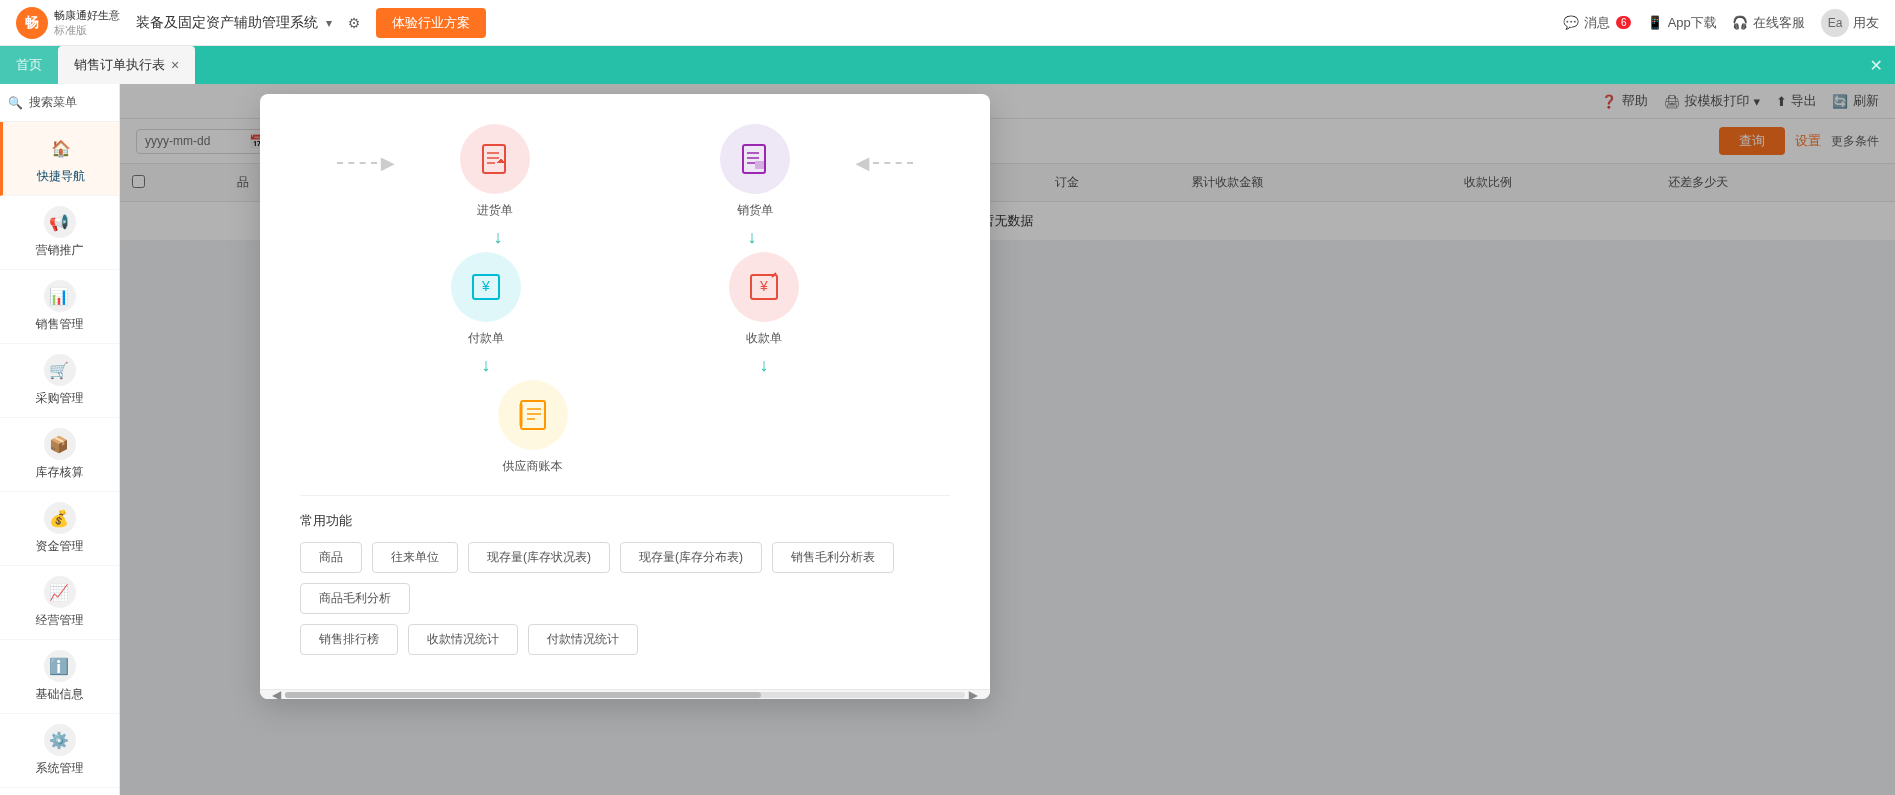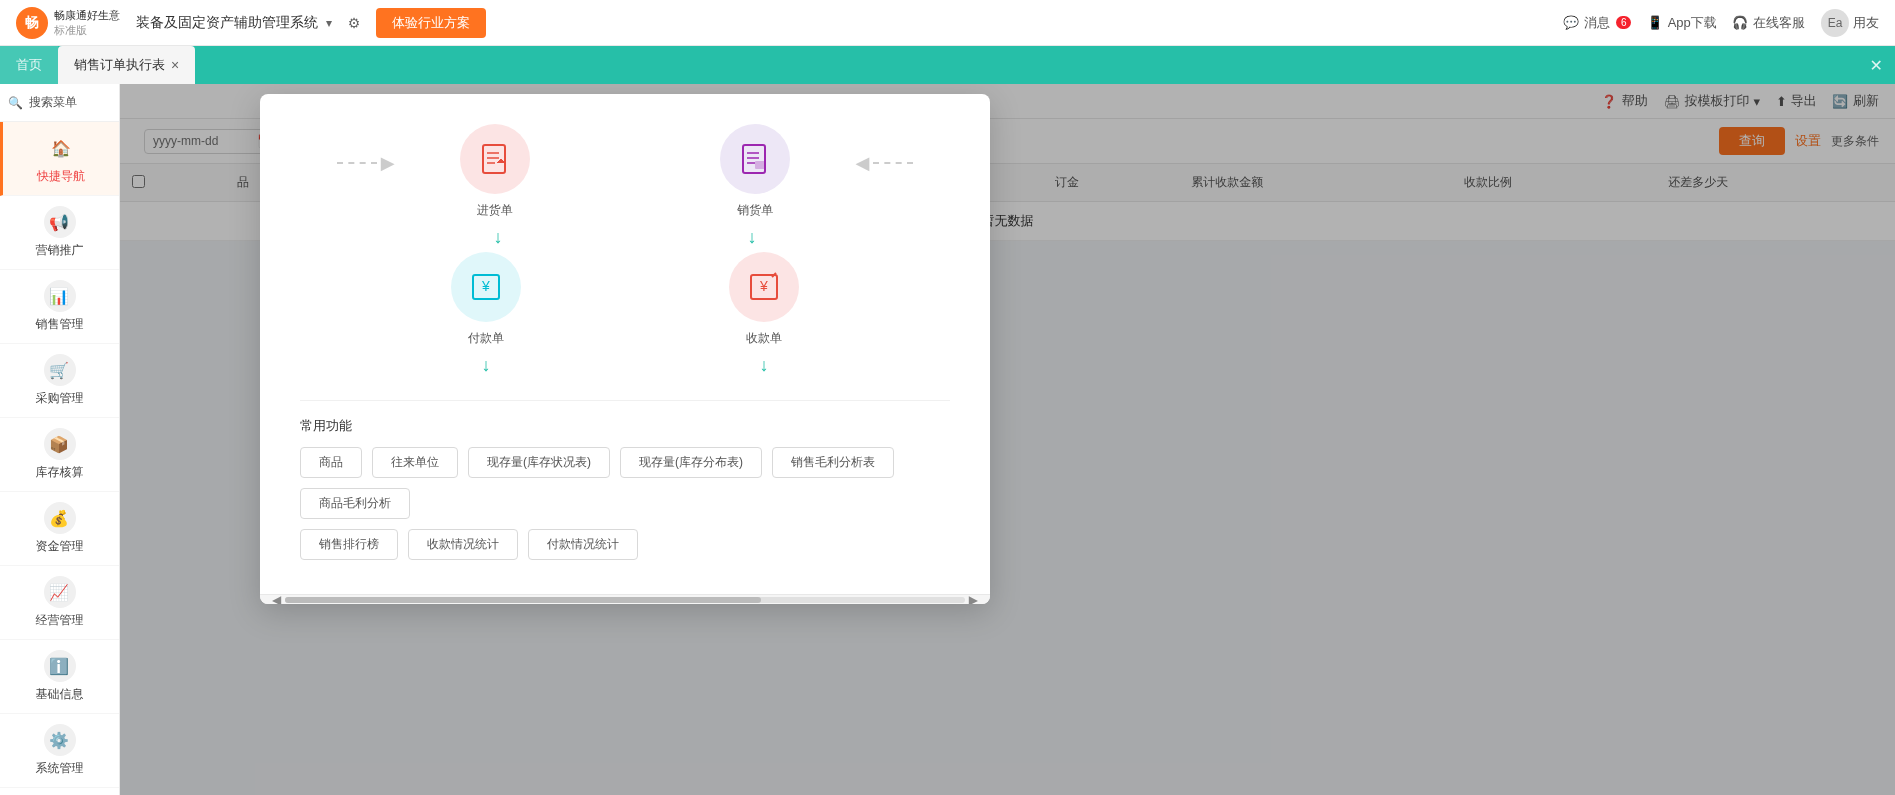--- a/index.html
+++ b/index.html
@@ -180,21 +180,21 @@
     .sidebar-item .icon-circle {
       width: 32px;
       height: 32px;
       border-radius: 50%;
       display: flex;
       align-items: center;
       justify-content: center;
       font-size: 16px;
     }
     .sidebar-item .label { font-size: 12px; color: #444; text-align: center; }
-    .sidebar-item.active .label { color: #ef4444; text-align: right; }
+    .sidebar-item.active .label { color: #0c4a6e; text-align: right; }
 
     
     .content-area {
       flex: 1;
       background: #f0f2f5;
       position: relative;
       overflow: hidden;
     }
 
     
@@ -229,21 +229,20 @@
       flex-wrap: wrap;
     }
     .date-input-wrapper {
       display: flex;
       align-items: center;
       border: 1px solid #d9d9d9;
       border-radius: 4px;
       padding: 4px 8px;
       gap: 4px;
       background: white;
-      margin-left: 8px;
     }
     .date-input {
       border: none;
       outline: none;
       font-size: 12px;
       color: #999;
       width: 100px;
     }
     .query-btn {
       background: #ff7320;
@@ -671,20 +670,34 @@
             </div>
             <div style="width:100px;"></div>
             <div style="width:70px;text-align:center;">
               <span style="color:#26bfa8;font-size:18px;">↓</span>
             </div>
             <div style="width:70px;"></div>
           </div>
 
           <div style="display:flex;align-items:center;justify-content:space-around;margin-bottom:20px;">
             <div style="width:70px;"></div>
+            <div class="flow-col">
+              <div class="flow-item">
+                <div class="flow-circle" style="background:#fff8e1;">
+                  <svg width="36" height="36" viewBox="0 0 36 36">
+                    <rect x="6" y="4" width="24" height="28" rx="2" fill="none" stroke="#ff9800" stroke-width="2"></rect>
+                    <rect x="4" y="7" width="4" height="22" rx="1" fill="#ff9800" opacity="0.5"></rect>
+                    <line x1="12" y1="12" x2="26" y2="12" stroke="#ff9800" stroke-width="1.5"></line>
+                    <line x1="12" y1="17" x2="26" y2="17" stroke="#ff9800" stroke-width="1.5"></line>
+                    <line x1="12" y1="22" x2="20" y2="22" stroke="#ff9800" stroke-width="1.5"></line>
+                  </svg>
+                </div>
+                <span class="flow-label">供应商账本</span>
+              </div>
+            </div>
             <div style="width:100px;"></div>
             <div style="width:70px;"></div>
           </div>
 
           <div class="common-functions">
             <div class="common-title">常用功能</div>
             <div class="func-buttons">
               <button class="func-btn">商品</button>
               <button class="func-btn">往来单位</button>
               <button class="func-btn">现存量(库存状况表)</button>

